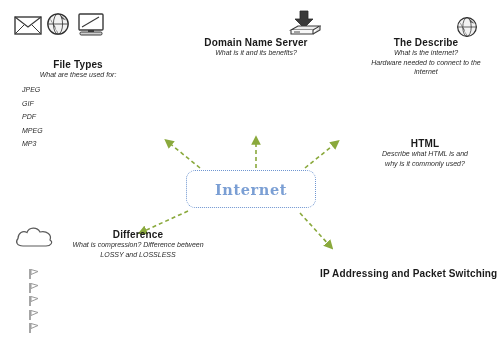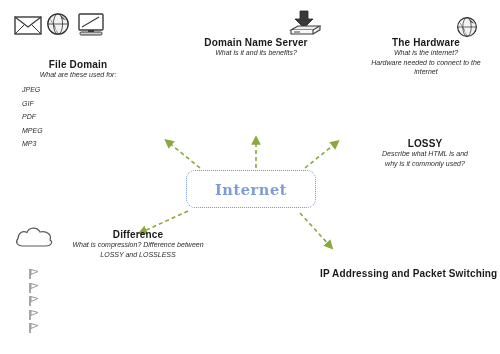--- a/index.html
+++ b/index.html
@@ -130,21 +130,21 @@
   <div class="icon-static" style="left:76px; top:13px;">
     <svg width="30" height="25" viewBox="0 0 30 25">
       <rect x="3" y="1" width="24" height="16" rx="1" fill="#ffffff" stroke="#3a3a3a" stroke-width="1.4"></rect>
       <path d="M6,14 L23,4" stroke="#3a3a3a" stroke-width="1.1" fill="none"></path>
       <rect x="12" y="17" width="6" height="2" fill="#3a3a3a"></rect>
       <rect x="4" y="19" width="22" height="3" rx="1.2" fill="#cfcfcf" stroke="#3a3a3a" stroke-width="1"></rect>
     </svg>
   </div>
 
   <div class="node" style="left:18px; top:60px; width:120px;">
-    <div class="node-title">File Domain</div>
+    <div class="node-title">File Types</div>
     <div class="node-sub">What are these used for:</div>
   </div>
 
   <div class="filetype-list" style="left:22px; top:83px;">
     <div class="filetype-item">JPEG</div>
     <div class="filetype-item">GIF</div>
     <div class="filetype-item">PDF</div>
     <div class="filetype-item">MPEG</div>
     <div class="filetype-item">MP3</div>
   </div>
@@ -168,28 +168,28 @@
     <svg width="22" height="22" viewBox="0 0 24 24">
       <circle cx="12" cy="12" r="10.2" fill="#f2f2f2" stroke="#2e2e2e" stroke-width="1.3"></circle>
       <path d="M4,7 C7,9 6,12 8,13 C10,14 9,17 11,19 C12,20 12,21.5 12,22" fill="#2e2e2e" opacity="0.75"></path>
       <path d="M14,2.4 C15.5,4 15,6 16.5,7 C18,8 19.5,7.5 21,9" fill="#2e2e2e" opacity="0.75"></path>
       <ellipse cx="12" cy="12" rx="4.6" ry="10.2" fill="none" stroke="#2e2e2e" stroke-width="0.8"></ellipse>
       <line x1="1.8" y1="12" x2="22.2" y2="12" stroke="#2e2e2e" stroke-width="0.8"></line>
     </svg>
   </div>
 
   <div class="node" style="left:356px; top:38px; width:140px;">
-    <div class="node-title">The Hardware</div>
+    <div class="node-title">The Describe</div>
     <div class="node-sub">What is the internet?</div>
     <div class="node-sub">Hardware needed to connect to the</div>
     <div class="node-sub">internet</div>
   </div>
 
   <div class="node" style="left:352px; top:139px; width:146px;">
-    <div class="node-title">LOSSY</div>
+    <div class="node-title">HTML</div>
     <div class="node-sub">Describe what HTML is and</div>
     <div class="node-sub">why is it commonly used?</div>
   </div>
 
   <div id="internet-box">
     <span id="internet-label">Internet</span>
   </div>
 
   <div class="icon-static" style="left:14px; top:224px;">
     <svg width="42" height="26" viewBox="0 0 42 26">

